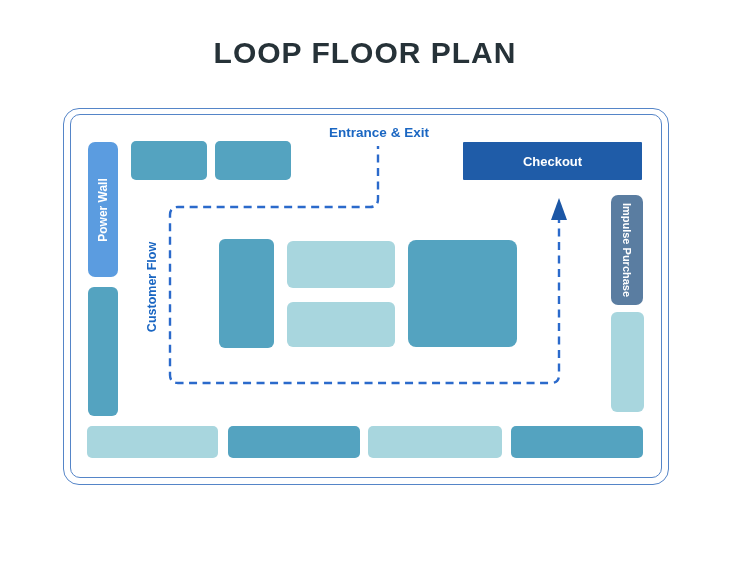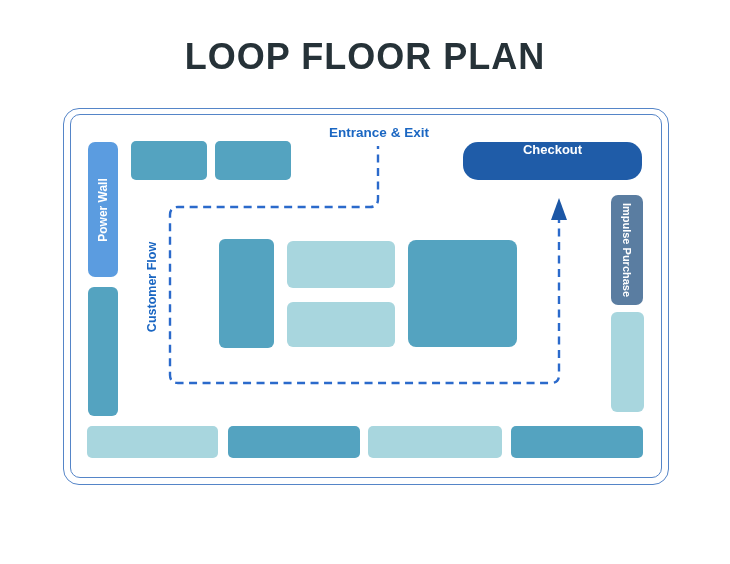--- a/index.html
+++ b/index.html
@@ -14,21 +14,21 @@
     height: 564px;
     background: #ffffff;
     overflow: hidden;
   }
   .page-title {
     position: absolute;
     top: 36px;
     left: 0;
     width: 100%;
     text-align: center;
-    font-size: 36px;
+    font-size: 30px;
     font-weight: bold;
     letter-spacing: 1px;
     color: var(--title-text, #263238);
   }
   .outer-border {
     position: absolute;
     left: 63px; top: 108px;
     width: 604px; height: 375px;
     border: 1.6px solid var(--border, #5585c8);
     border-radius: 16px;
@@ -62,22 +62,22 @@
   .shelf.light { background: var(--shelf-light, #a8d6de); }
   .zone {
     position: absolute;
     border-radius: 7px;
     color: #ffffff;
     font-weight: bold;
   }
   .zone.power   { background: var(--power-wall-fill, #5b9ce0); }
   .zone.checkout {
     background: var(--checkout-fill, #1f5ca8);
-    border-radius: 15px;
-    display: flex; justify-content: center;
+    border-radius: 1px;
+    display: flex; align-items: center; justify-content: center;
     font-size: 13px;
   }
   .zone.impulse { background: var(--impulse-fill, #5a7da1); }
   .vtext {
     position: absolute;
     left: 50%; top: 50%;
     transform: translate(-50%, -50%) rotate(-90deg);
     white-space: nowrap;
     font-size: 12px;
   }

